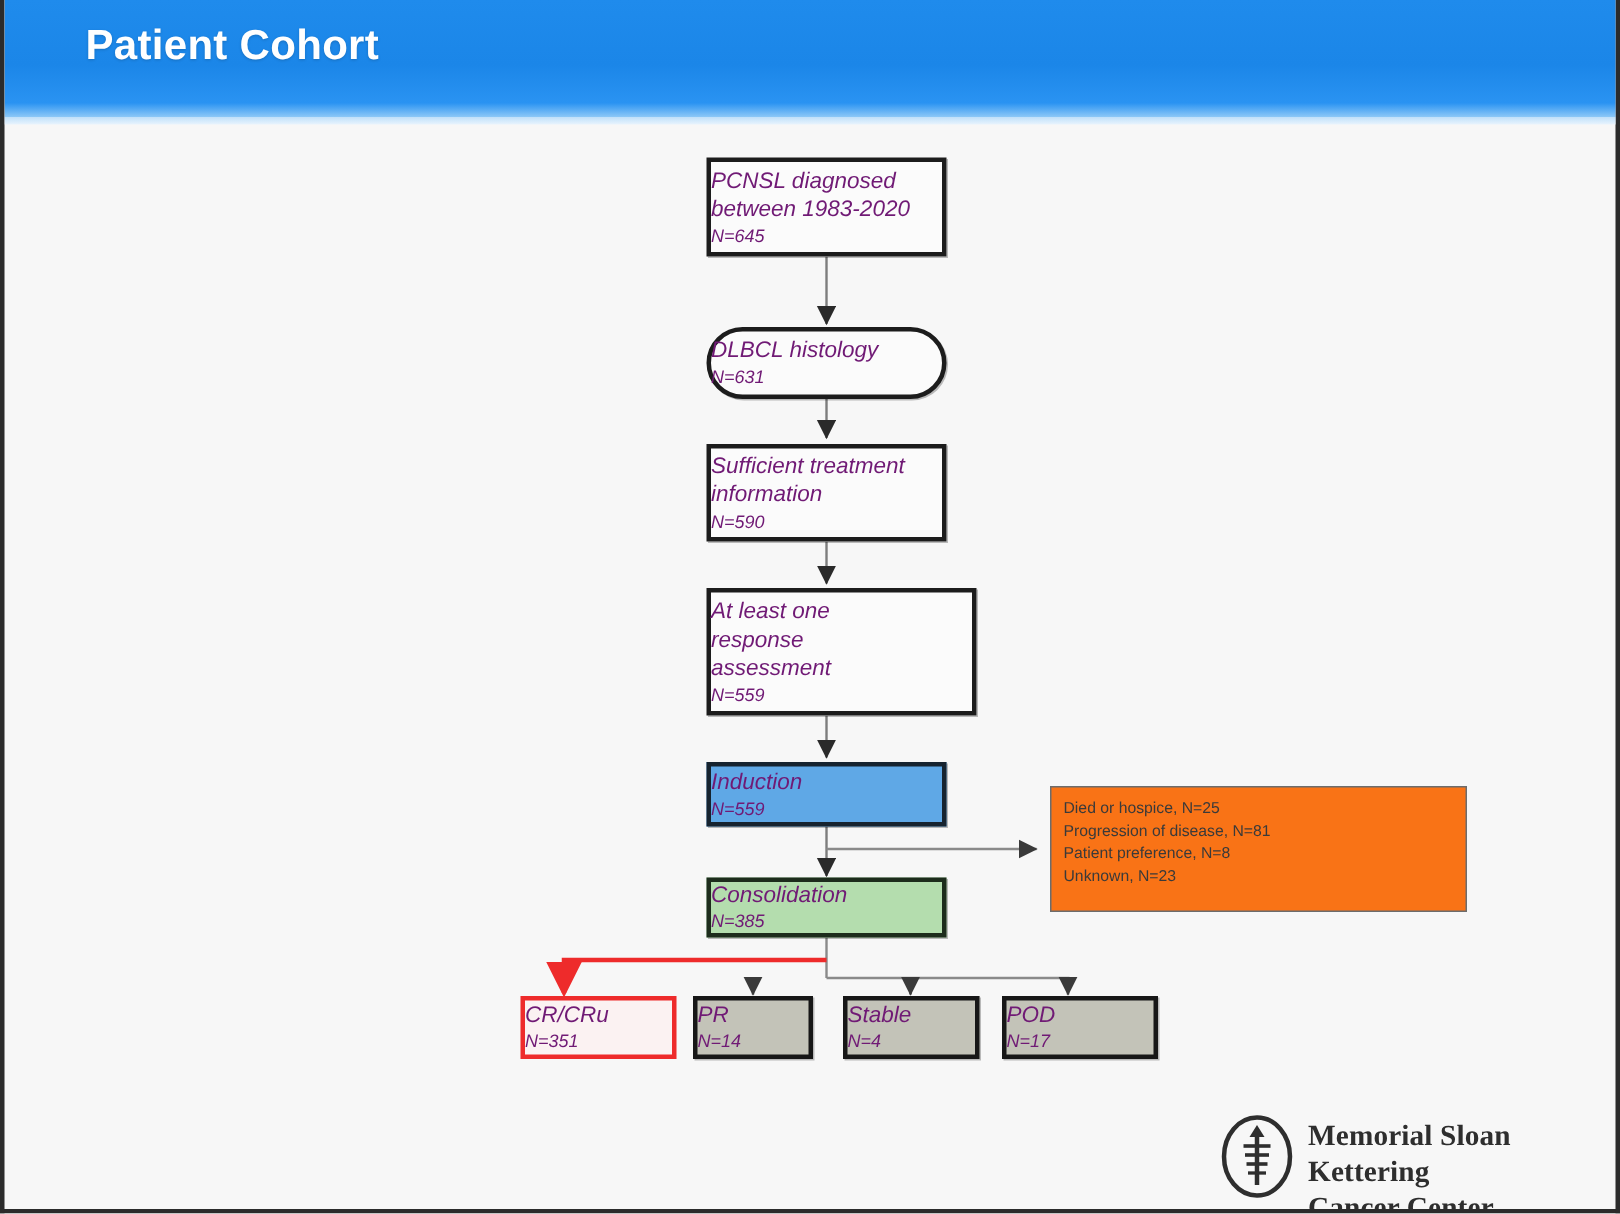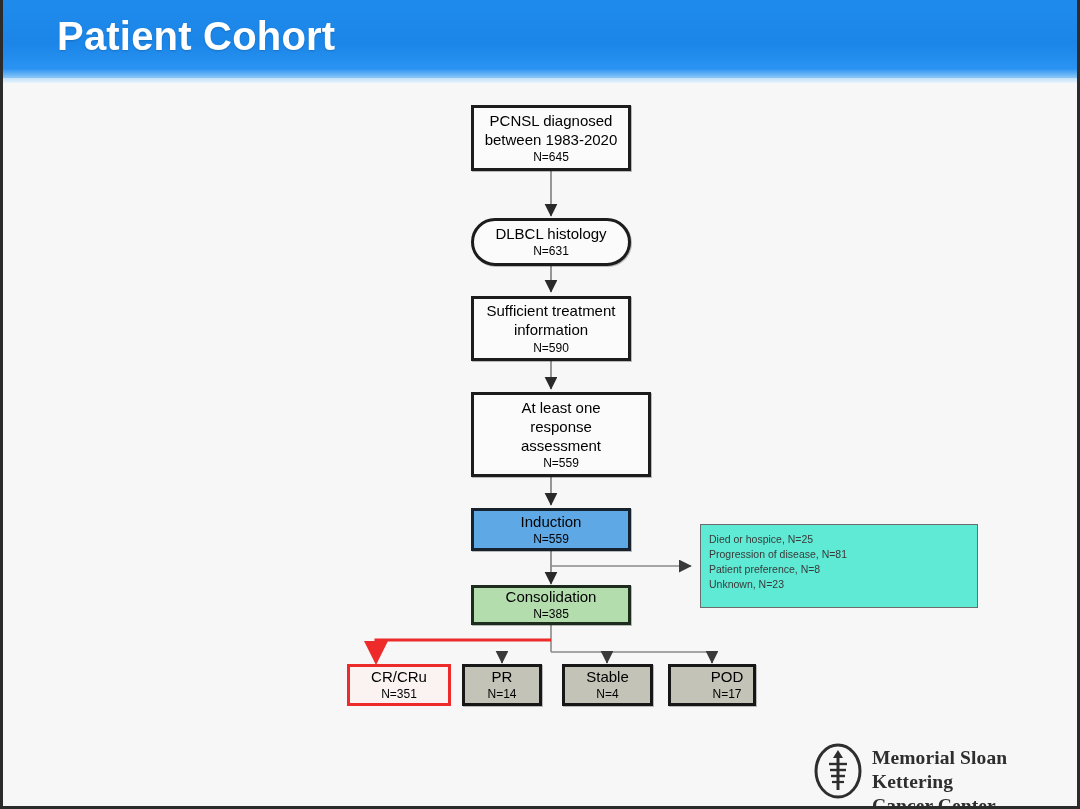--- a/index.html
+++ b/index.html
@@ -33,63 +33,64 @@
     position: absolute;
     left: 0; top: 78px;
     width: 1080px;
     height: 5px;
     background: linear-gradient(180deg, #bfe0fa 0%, #e9f4fd 100%);
   }
   #page-title {
     position: absolute;
     left: 54px;
     top: 14px;
-    font-size: 40px;
+    font-size: 28px;
     font-weight: bold;
     color: #ffffff;
     letter-spacing: 0.2px;
     text-shadow: 0 1px 2px rgba(0,0,0,.18);
     white-space: nowrap;
   }
   
   .node {
     position: absolute;
     box-sizing: border-box;
     border: 3px solid #1c1c1c;
     background: #fbfbfb;
-    color: #000000;
+    color: #701a75;
     display: flex;
     flex-direction: column;
-    align-items: center;
+    align-items: flex-start;
     justify-content: center;
     text-align: center;
     font-size: 15px;
     line-height: 1.28;
     box-shadow: 1px 1px 0 rgba(0,0,0,.25);
+    font-style: italic;
   }
   .node .lbl { display: block; }
   .node .n {
     display: block;
     font-size: 12px;
     margin-top: 1px;
   }
   .node.blue   { background: #5fa8e6; border-color: #16232f; }
   .node.green  { background: #b4ddae; border-color: #1d2c1c; }
   .node.gray   { background: #c3c3b8; border-color: #171717; }
   .node.redout { background: #fbf2f2; border: 3px solid #ee2b2b; box-shadow: none; }
   
   #exclusions {
     position: absolute;
     left: 697px;
     top: 524px;
     width: 278px;
     height: 84px;
     box-sizing: border-box;
     border: 1px solid #6c6c6c;
-    background: #5eead4;
+    background: #f97316;
     padding: 7px 0 0 8px;
     font-size: 10.5px;
     line-height: 1.42;
     color: #3a3a3a;
   }
   #exclusions .ex-line { white-space: nowrap; }
   
   #wires { position: absolute; left: 0; top: 0; width: 1080px; height: 809px; pointer-events: none; }
   
   #logo { position: absolute; left: 809px; top: 740px; width: 270px; height: 62px; }
@@ -187,21 +188,21 @@
   <div class="node gray" style="left:459px; top:664px; width:80px; height:42px;">
     <span class="lbl">PR</span>
     <span class="n">N=14</span>
   </div>
 
   <div class="node gray" style="left:559px; top:664px; width:91px; height:42px;">
     <span class="lbl">Stable</span>
     <span class="n">N=4</span>
   </div>
 
-  <div class="node gray" style="left:665px; top:664px; width:88px; height:42px;padding-left:30px;">
+  <div class="node gray" style="left:665px; top:664px; width:104px; height:42px;">
     <span class="lbl">POD</span>
     <span class="n">N=17</span>
   </div>
 
   <div id="exclusions">
     <div class="ex-line">Died or hospice, N=25</div>
     <div class="ex-line">Progression of disease, N=81</div>
     <div class="ex-line">Patient preference, N=8</div>
     <div class="ex-line">Unknown, N=23</div>
   </div>

